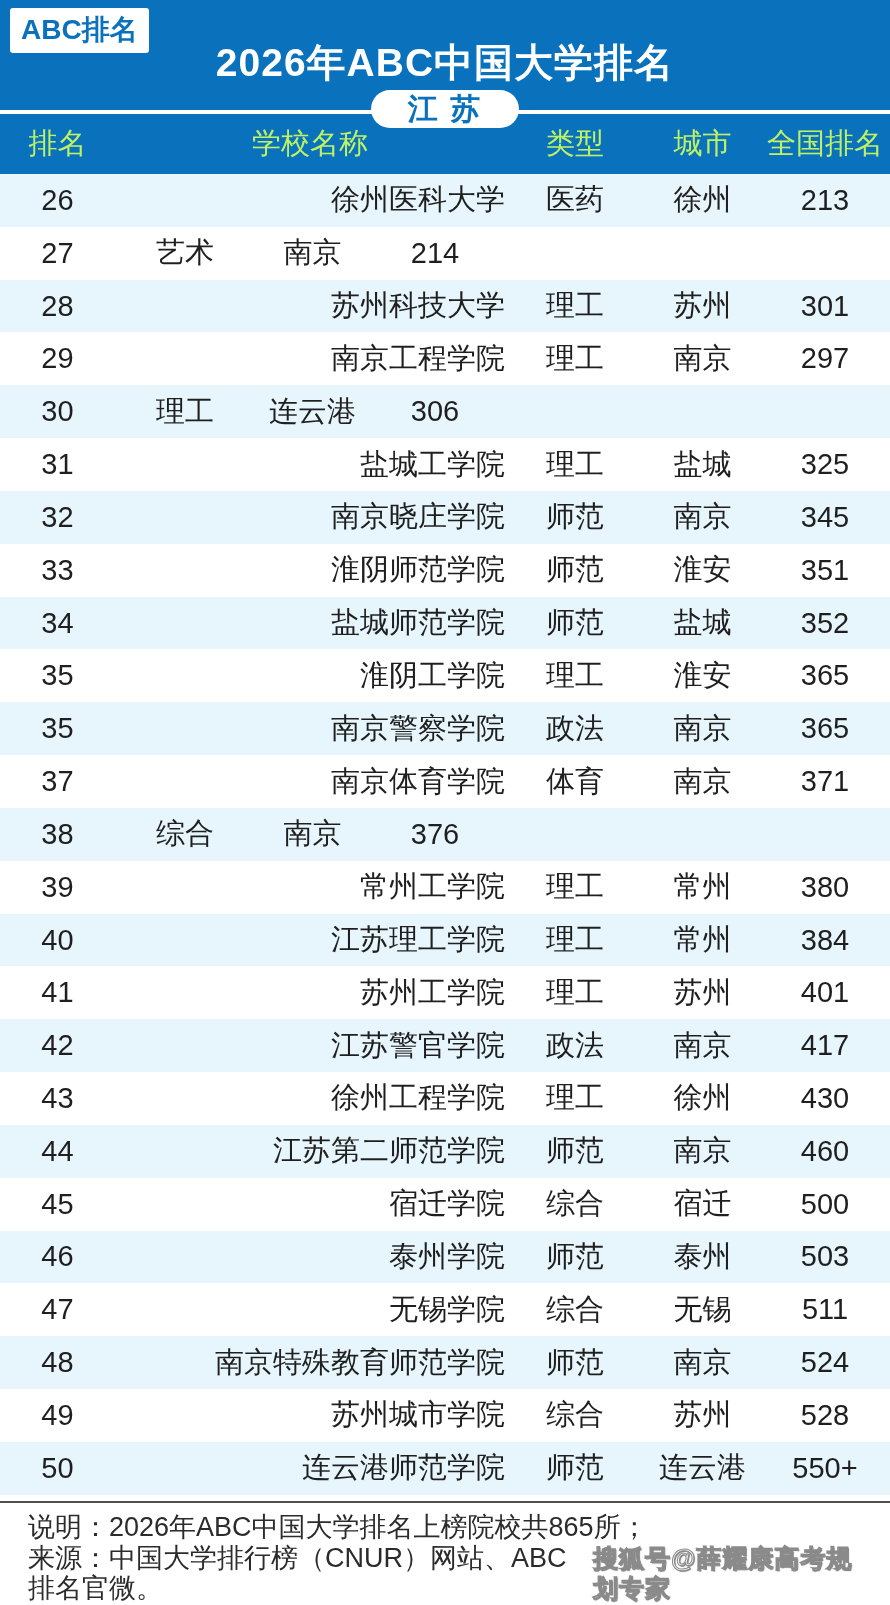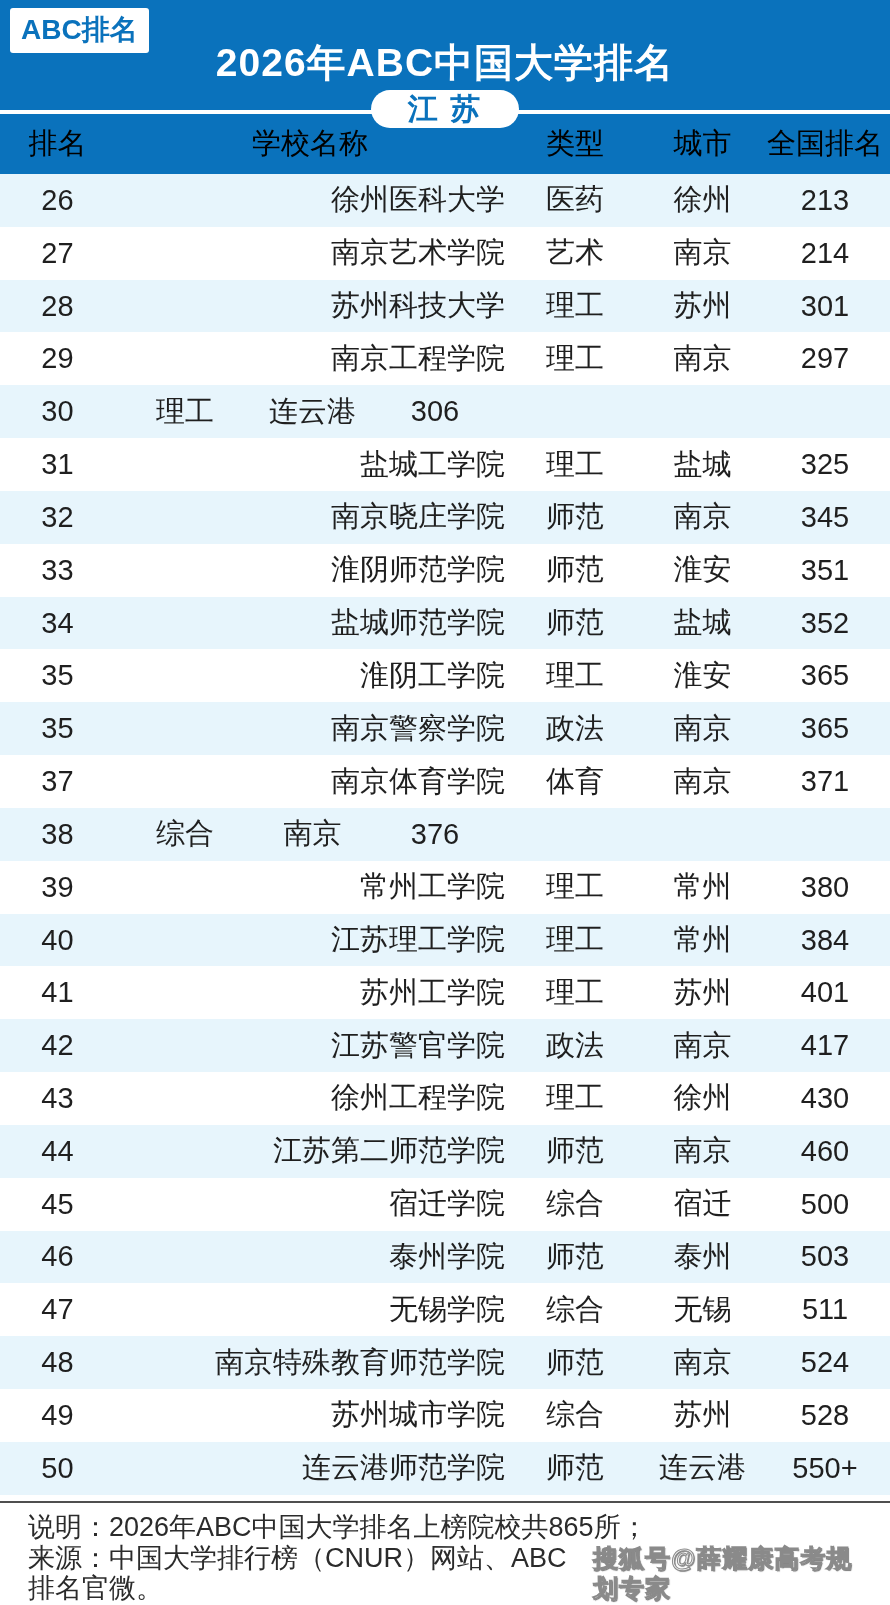--- a/index.html
+++ b/index.html
@@ -36,21 +36,21 @@
     padding: 0 18px; border-radius: 20px;
     font-size: 30px; font-weight: bold; text-align: center;
     letter-spacing: 2px;
   }
   .white-line { height: 4px; background: #ffffff; }
 
   
   .thead {
     height: 60px; background: #0a72bc;
     display: flex; align-items: center;
-    color: #000000; font-size: 29px;
+    color: #bef264; font-size: 29px;
   }
   .row {
     height: 52.84px;
     display: flex; align-items: center;
     font-size: 29px; color: #1f1f1f;
     background: #ffffff;
   }
   #table-body .row:nth-child(odd) { background: #e7f5fc; }
 
   .c-rank { width: 115px; text-align: center; }
@@ -104,21 +104,20 @@
     <div class="row">
       <div class="c-rank">26</div>
       <div class="c-name">徐州医科大学</div>
       <div class="c-type">医药</div>
       <div class="c-city">徐州</div>
       <div class="c-nat">213</div>
     </div>
 
     <div class="row">
       <div class="c-rank">27</div>
-      <div class="c-name">南京艺术学院</div>
       <div class="c-type">艺术</div>
       <div class="c-city">南京</div>
       <div class="c-nat">214</div>
     </div>
 
     <div class="row">
       <div class="c-rank">28</div>
       <div class="c-name">苏州科技大学</div>
       <div class="c-type">理工</div>
       <div class="c-city">苏州</div>

